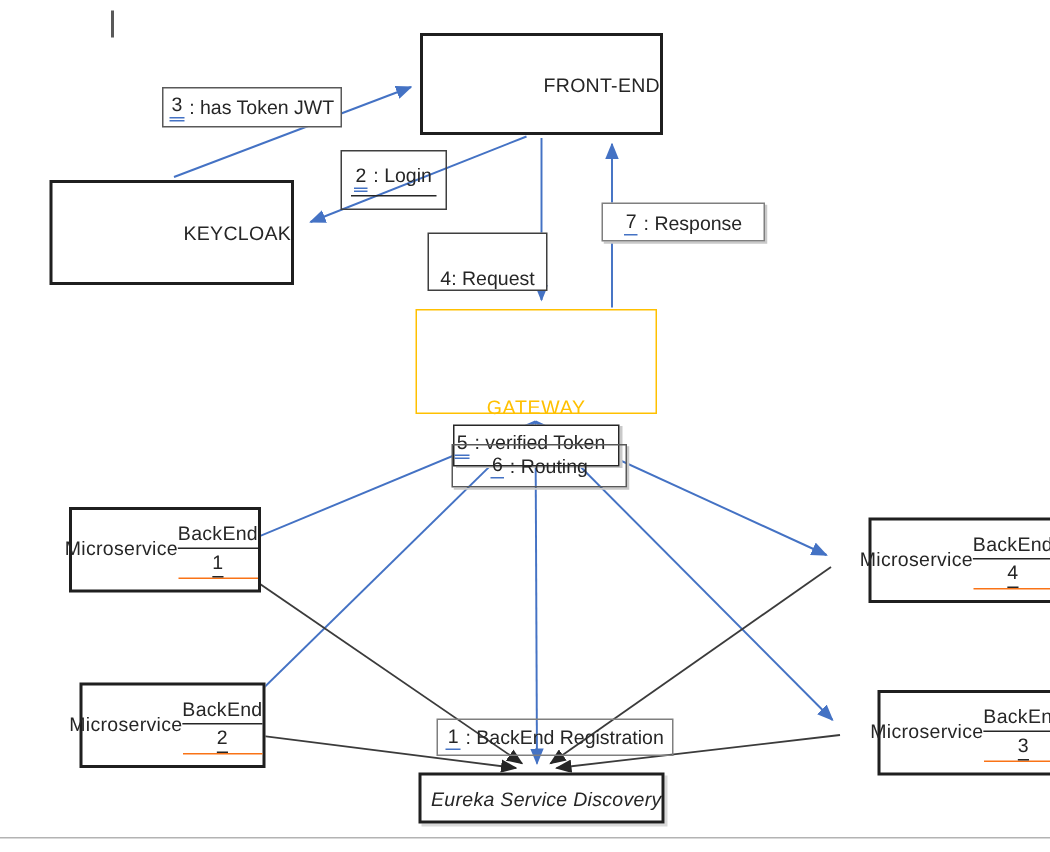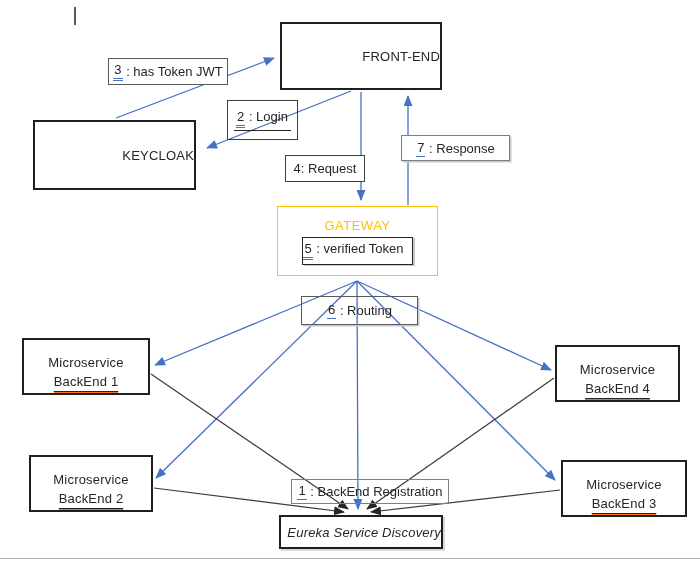--- a/index.html
+++ b/index.html
@@ -10,21 +10,21 @@
   .abs{position:absolute;box-sizing:border-box;}
   svg.connectors{position:absolute;left:0;top:0;pointer-events:none;}
 
   
   .node{
     background:#ffffff;border:2.5px solid #1f1f1f;
     display:flex;align-items:center;justify-content:flex-end;text-align:center;
     letter-spacing:.2px;
   }
   .node.thin{border-width:2px;}
-  .ms{flex-direction:column;line-height:1.45;}
+  .ms{flex-direction:row;line-height:1.45;margin-left:24px;}
   .ms-sub{
     display:inline-block;border-bottom:1px solid #f97316;
     text-decoration-line:underline;text-decoration-style:wavy;
     text-decoration-color:#d13438;text-decoration-thickness:1px;
     text-underline-offset:5px;
     text-decoration:underline;
   }
 
   
   .lbl{
@@ -37,21 +37,21 @@
   .u2{display:inline-block;border-bottom:3px double #4472C4;padding:0 1px 1px 1px;}
   .u1{display:inline-block;border-bottom:1.5px solid #4472C4;padding:0 1px 1px 1px;}
   .full-u{display:inline-block;border-bottom:1.5px solid #262626;padding:0 3px 2px 2px;}
 
   
   .gateway{
     background:#ffffff;border:1.5px solid #FFC000;
     display:flex;flex-direction:column;align-items:center;
     padding-top:11px;
   }
-  .gateway-title{color:#FFC000;letter-spacing:.5px;margin-bottom:4px;}
+  .gateway-title{color:#FFC000;letter-spacing:.5px;margin-bottom:4px;margin-top:46px;}
   .badge{
     border:1.5px solid #262626;background:#fff;box-shadow:2px 1px 0 #c9c9c9;
     padding:3px 8px 4px 0;white-space:pre;
   }
 
   .eureka{box-shadow:2px 2px 0 #d9d9d9;}
   .cursor-bar{width:2px;background:#595959;}
   .page-rule{height:1px;background:#b3b3b3;}
 </style>
 </head>
@@ -97,21 +97,21 @@
 
   <div class="abs gateway" style="left:277px;top:206px;width:161px;height:70px;">
     <div class="gateway-title">GATEWAY</div>
     <div class="badge"><span class="u2">5</span><span> : verified Token</span></div>
   </div>
 
   <div class="abs lbl" style="left:108px;top:58px;width:120px;height:27px;"><span class="u2">3</span><span> : has Token JWT</span></div>
 
   <div class="abs lbl clear dark" style="left:227px;top:100px;width:71px;height:40px;"><span class="full-u"><span class="u2">2</span><span> : Login</span></span></div>
 
-  <div class="abs lbl dark" style="left:285px;top:155px;width:80px;height:27px;"><span>4: Request</span></div>
+  <div class="abs lbl dark" style="left:285px;top:155px;width:80px;height:39px;align-items:flex-end;"><span>4: Request</span></div>
 
   <div class="abs lbl shadow" style="left:401px;top:135px;width:109px;height:26px;border-color:#7f7f7f;"><span class="u1">7</span><span> : Response</span></div>
 
   <div class="abs lbl clear shadow" style="left:301px;top:296px;width:117px;height:29px;"><span class="u1">6</span><span> : Routing</span></div>
 
   <div class="abs lbl clear" style="left:291px;top:479px;width:158px;height:25px;border-color:#7f7f7f;"><span class="u1">1</span><span> : BackEnd Registration</span></div>
 
   <div class="abs node ms" style="left:22px;top:338px;width:128px;height:57px;">
     <span>Microservice</span>
     <span class="ms-sub">BackEnd 1</span>

